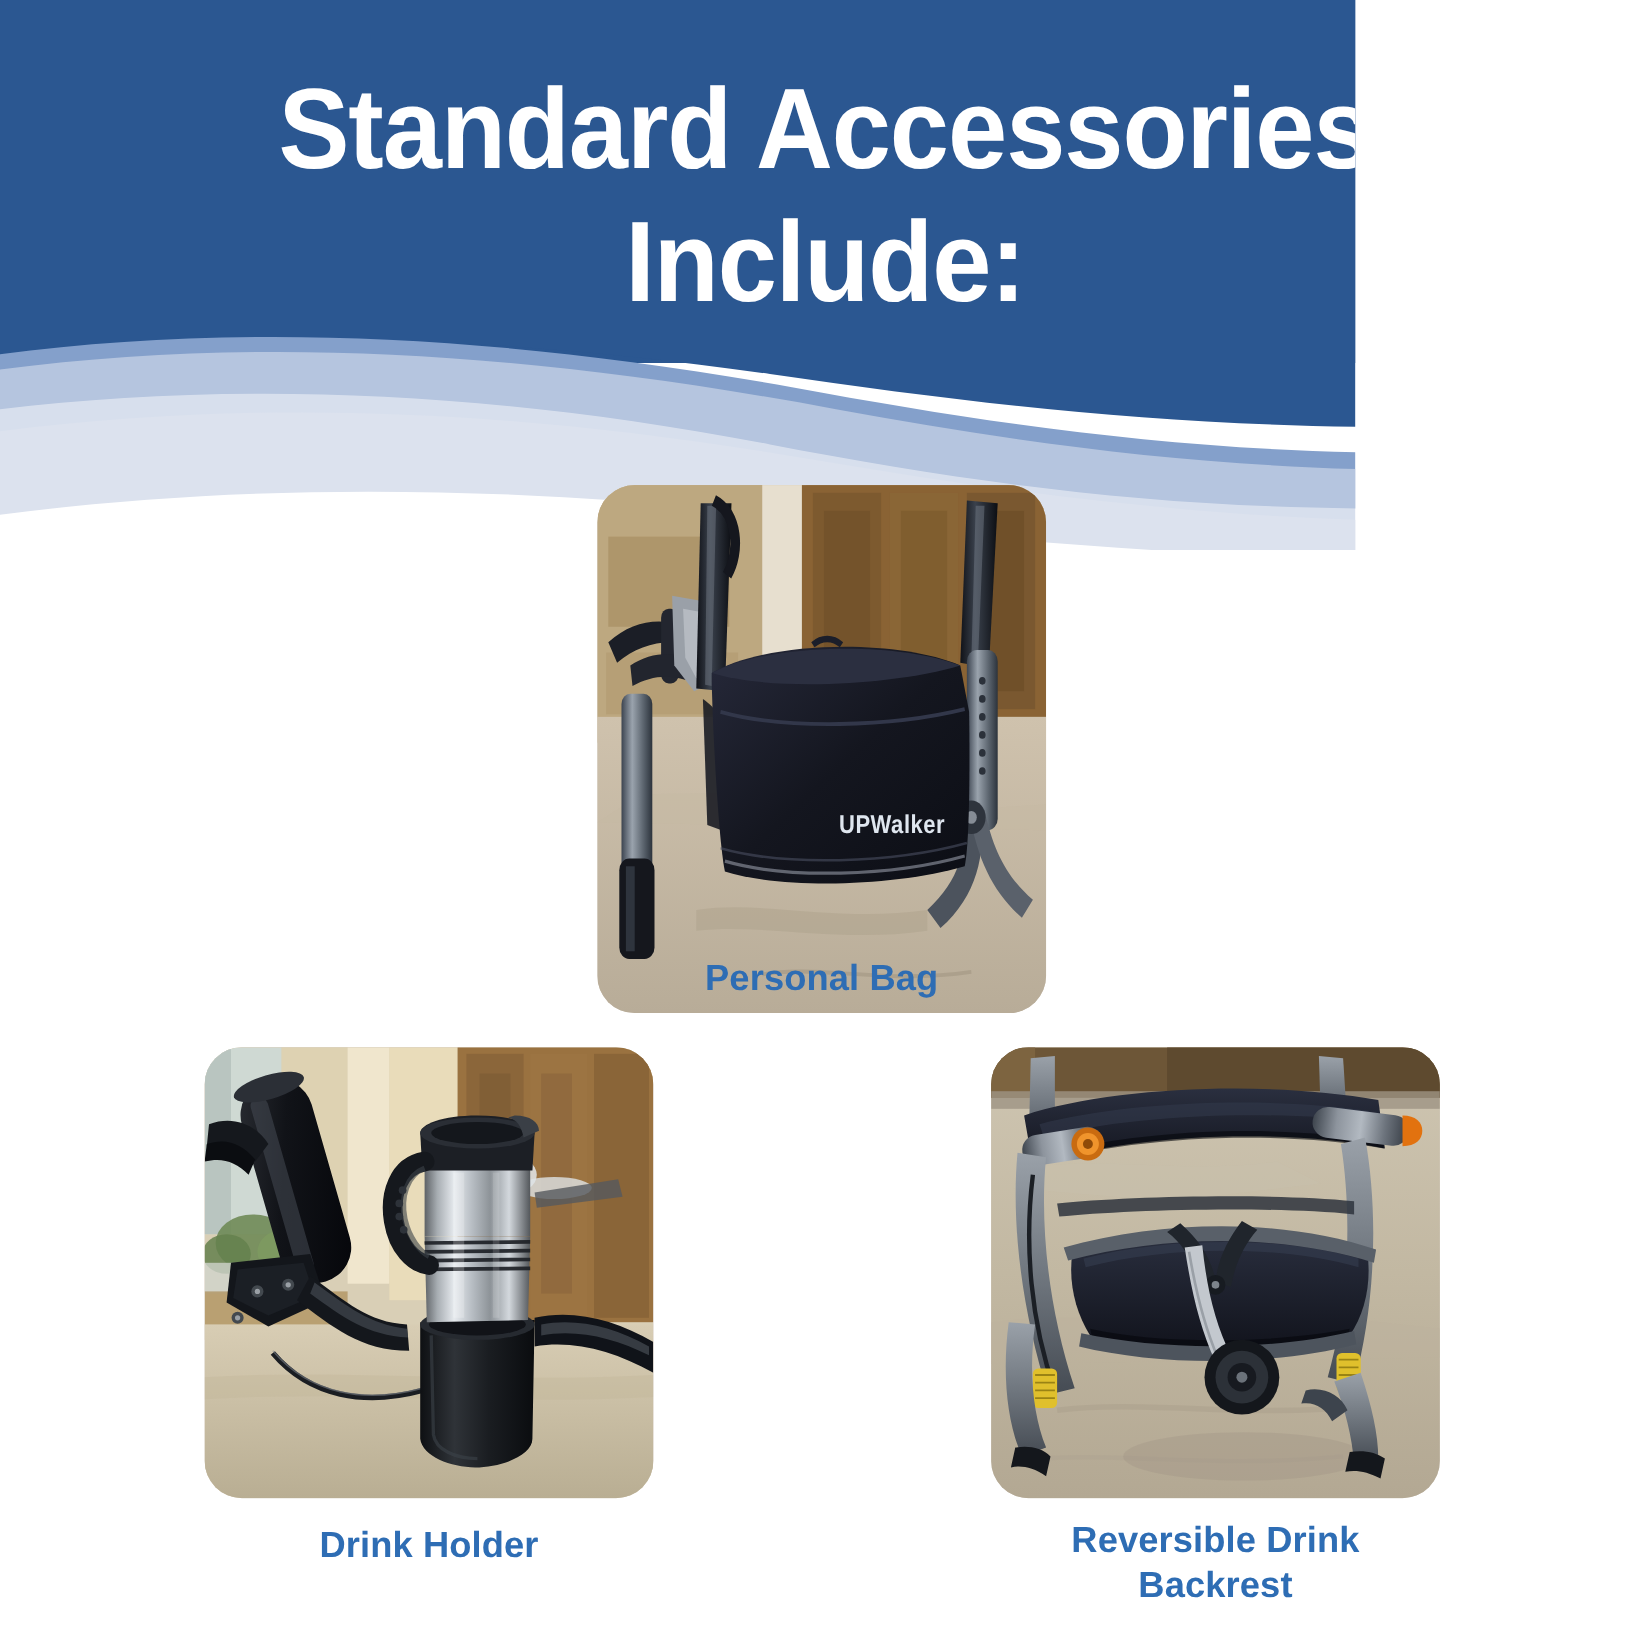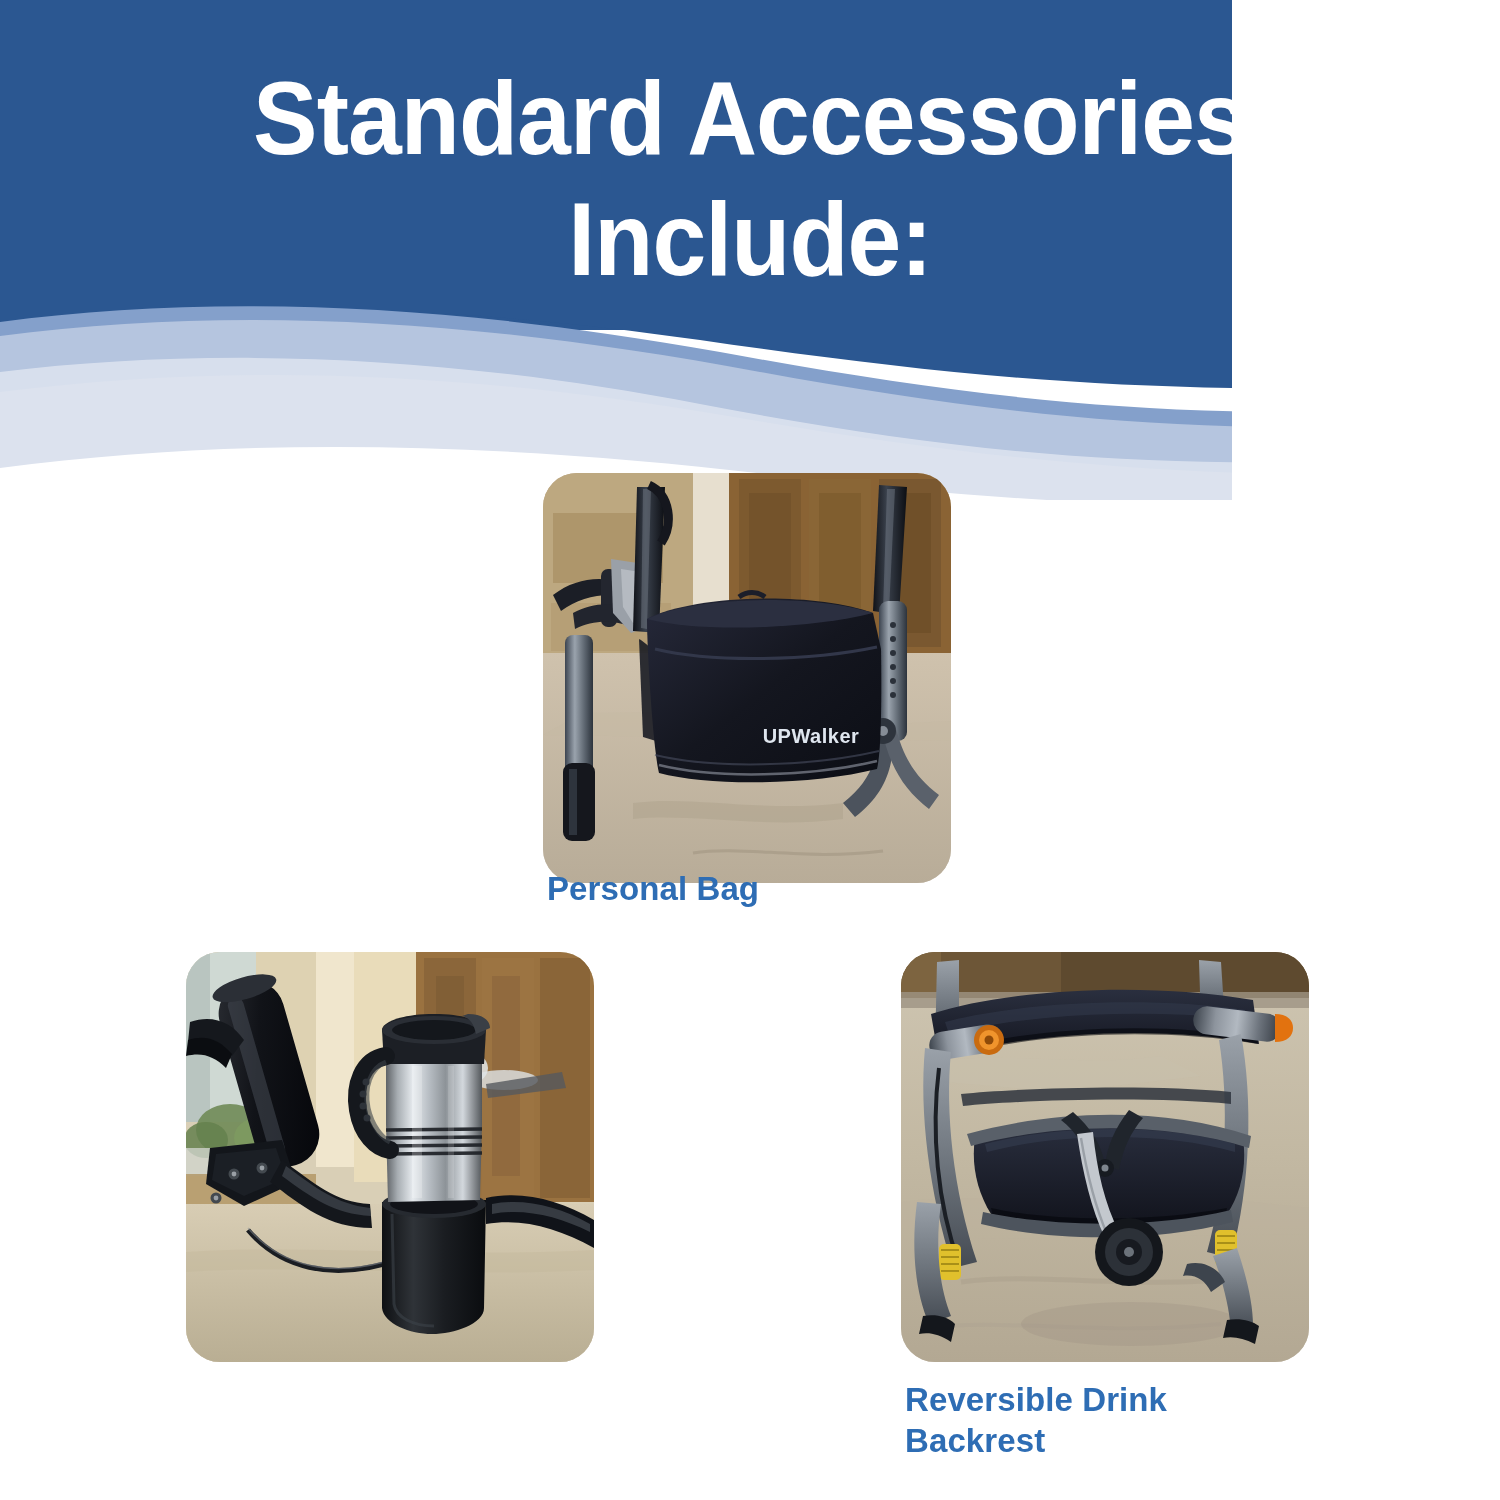--- a/index.html
+++ b/index.html
@@ -56,35 +56,35 @@
     z-index: 5;
   }
 
   
   .card {
     position: absolute;
     border-radius: 34px;
     overflow: hidden;
     background: #cfc6b8;
   }
-  .card-1 { left: 543px;  top: 441px;  width: 408px; height: 410px; margin-top: 32px; }
+  .card-1 { left: 543px;  top: 441px;  width: 408px; height: 480px; }
   .card-2 { left: 186px;  top: 952px;  width: 408px; height: 410px; }
   .card-3 { left: 901px;  top: 952px;  width: 408px; height: 410px; }
 
   .photo {
     position: absolute;
     left: 0; top: 0;
     width: 100%; height: 100%;
     display: block;
   }
 
   
   .caption {
     position: absolute;
-    text-align: left;
+    text-align: center;
     color: #2E6DB4;
     font-family: "Liberation Sans", sans-serif;
     font-weight: bold;
     font-size: 33px;
     line-height: 1.25;
     letter-spacing: 0.1px;
     white-space: pre-line;
   }
   .cap-1 { left: 547px; top: 868px;  width: 400px; }
   .cap-2 { left: 190px; top: 1383px; width: 400px; }
@@ -328,20 +328,21 @@
           <circle cx="177" cy="142" r="3.5"></circle>
         <circle cx="177" cy="154" r="3.5"></circle>
           <circle cx="181" cy="166" r="3.5"></circle>
       </g>
 
       <rect x="226" y="114" width="10" height="132" fill="#ffffff" opacity="0.22"></rect>
       <rect x="262" y="114" width="6" height="132" fill="#ffffff" opacity="0.14"></rect>
     </svg>
   </div>
 
+  <div class="caption cap-2">Drink Holder</div>
 
   <div class="card card-3">
     <svg class="photo" viewBox="0 0 408 410" preserveAspectRatio="none">
       <defs>
         <linearGradient id="grnd3" x1="0" y1="0" x2="0" y2="1">
           <stop offset="0" stop-color="#cfc6b2"></stop>
           <stop offset="0.5" stop-color="#c2b8a2"></stop>
           <stop offset="1" stop-color="#b3a893"></stop>
         </linearGradient>
         <linearGradient id="alu" x1="0" y1="0" x2="1" y2="0">

